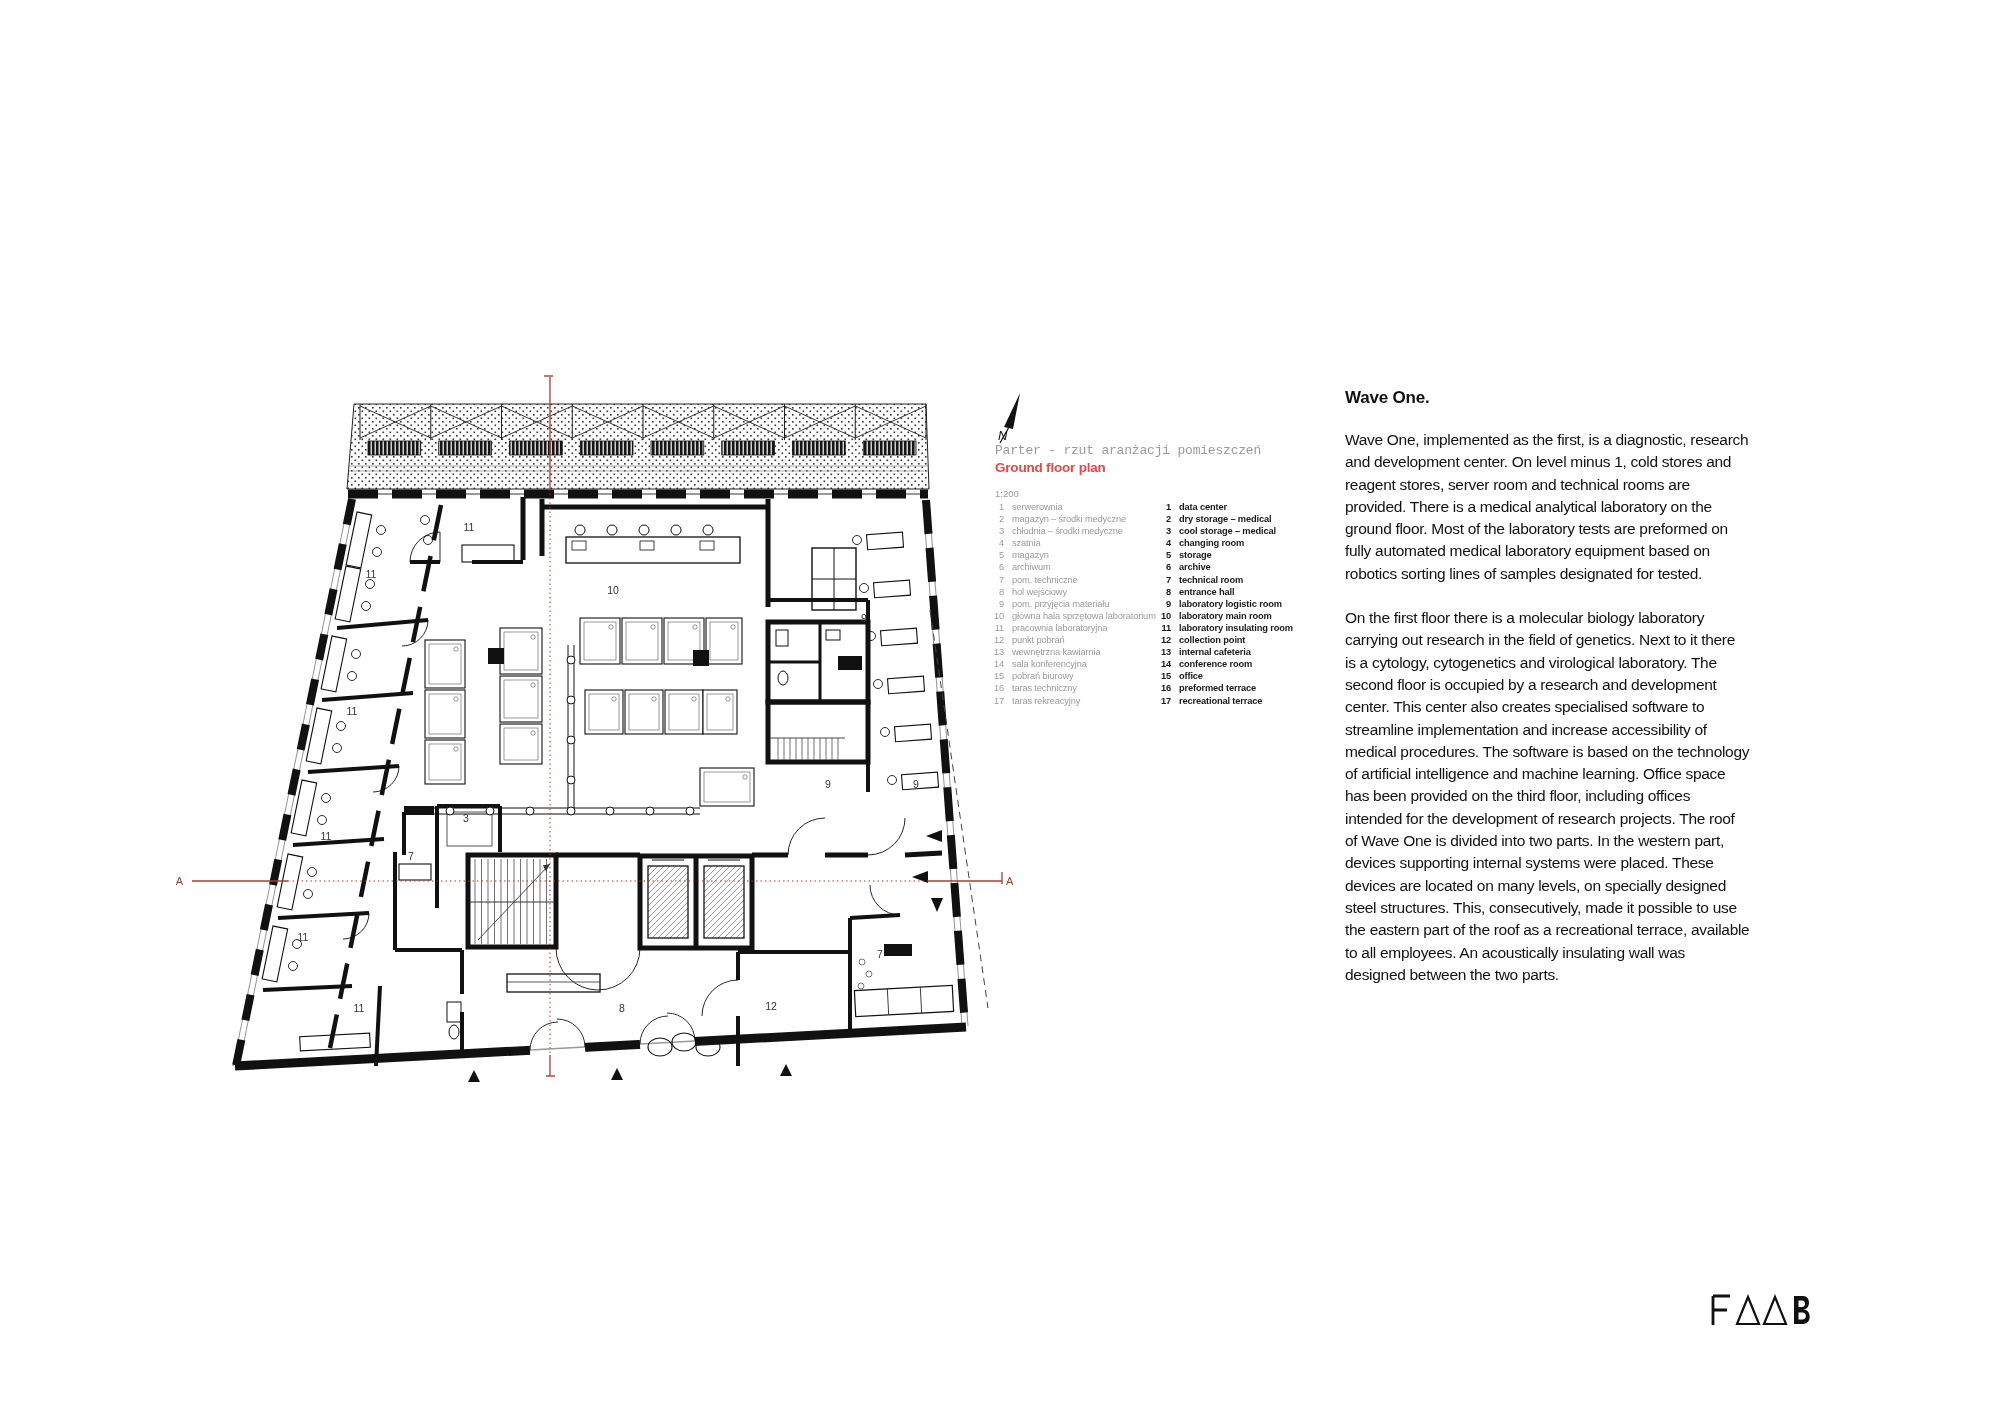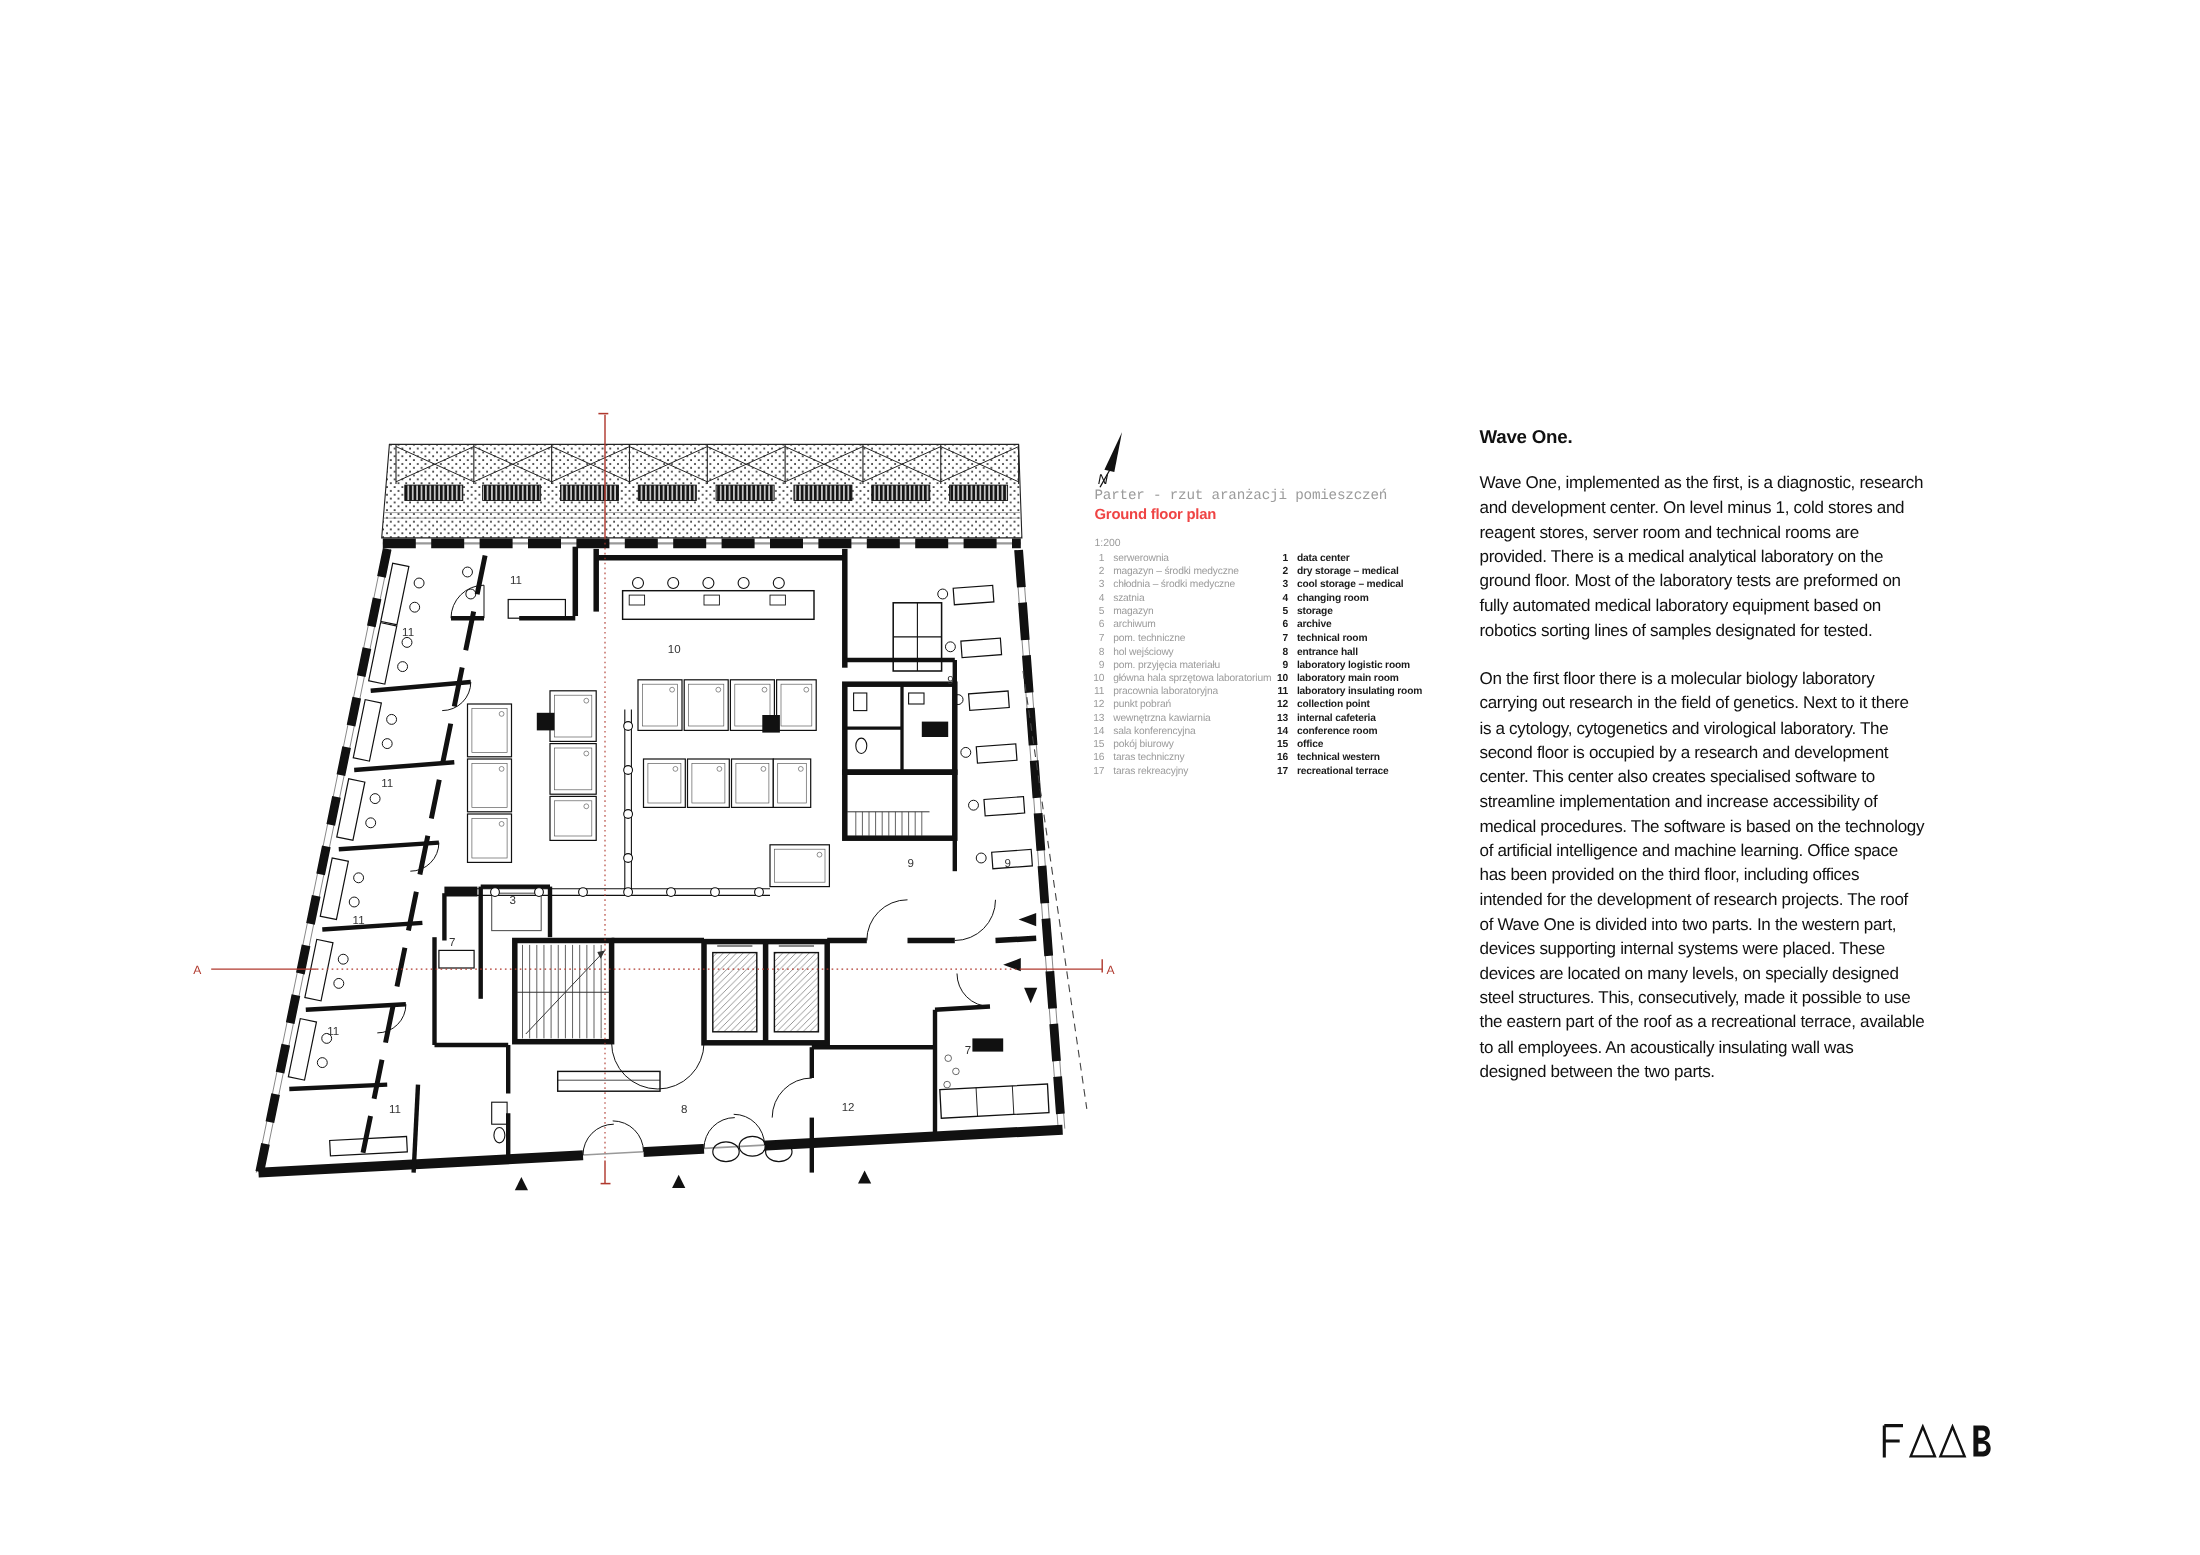--- a/index.html
+++ b/index.html
@@ -476,21 +476,21 @@
       <div class="lrow">
         <span class="lnum">13</span>
         <span class="llab">wewnętrzna kawiarnia</span>
       </div>
       <div class="lrow">
         <span class="lnum">14</span>
         <span class="llab">sala konferencyjna</span>
       </div>
       <div class="lrow">
         <span class="lnum">15</span>
-        <span class="llab">pokój biurowy</span>
+        <span class="llab">pobrań biurowy</span>
       </div>
       <div class="lrow">
         <span class="lnum">16</span>
         <span class="llab">taras techniczny</span>
       </div>
       <div class="lrow">
         <span class="lnum">17</span>
         <span class="llab">taras rekreacyjny</span>
       </div>
     </div>
@@ -550,21 +550,21 @@
       <div class="lrow">
         <span class="lnum">14</span>
         <span class="llab">conference room</span>
       </div>
       <div class="lrow">
         <span class="lnum">15</span>
         <span class="llab">office</span>
       </div>
       <div class="lrow">
         <span class="lnum">16</span>
-        <span class="llab">technical western</span>
+        <span class="llab">preformed terrace</span>
       </div>
       <div class="lrow">
         <span class="lnum">17</span>
         <span class="llab">recreational terrace</span>
       </div>
     </div>
 
   <div class="article">
     <h1>Wave One.</h1>
     <p>Wave One, implemented as the first, is a diagnostic, research

